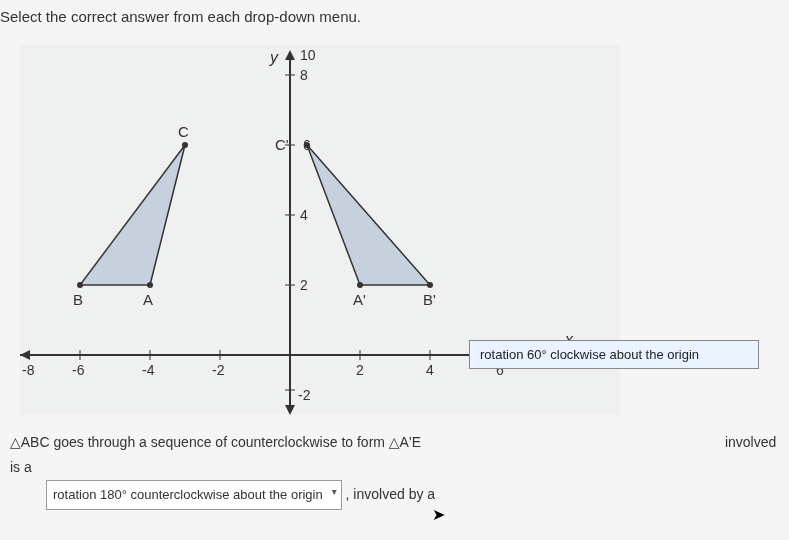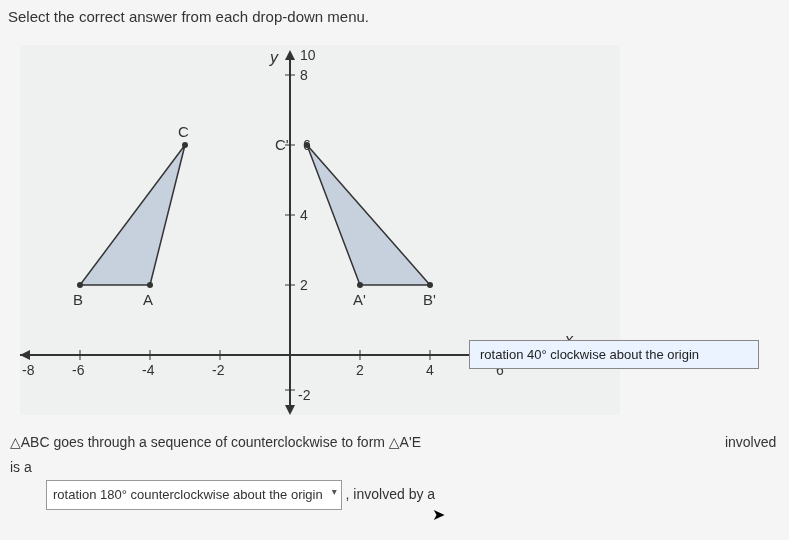--- a/index.html
+++ b/index.html
@@ -7,21 +7,21 @@
       font-family: Arial, sans-serif;
       background: #f5f5f5;
       width: 789px;
       height: 540px;
       position: relative;
       overflow: hidden;
     }
     .instruction {
       font-size: 15px;
       color: #333;
-      padding: 8px 0 0 8px;
+      padding: 8px 0 0 0;
     }
     .graph-container {
       position: relative;
       width: 600px;
       height: 370px;
       margin: 20px 0 0 20px;
       background: #eff0f0;
     }
     .question-area {
       padding: 15px 10px 0 10px;
@@ -146,16 +146,16 @@
 
 <div class="question-area">
   <span>△ABC goes through a sequence of counterclockwise to form △A'E</span>
   <span style="margin-left:300px">involved is a</span>
   <br>
   <span class="dropdown">rotation 180° counterclockwise about the origin</span>
   <span>, involved by a</span>
 </div>
 
 <div class="dropdown-menu">
-  <div class="dropdown-option">rotation 40° clockwise about the origin</div>
+  <div class="dropdown-option">rotation 60° clockwise about the origin</div>
 </div>
 
 <div class="cursor">➤</div>
 
 </body></html>

